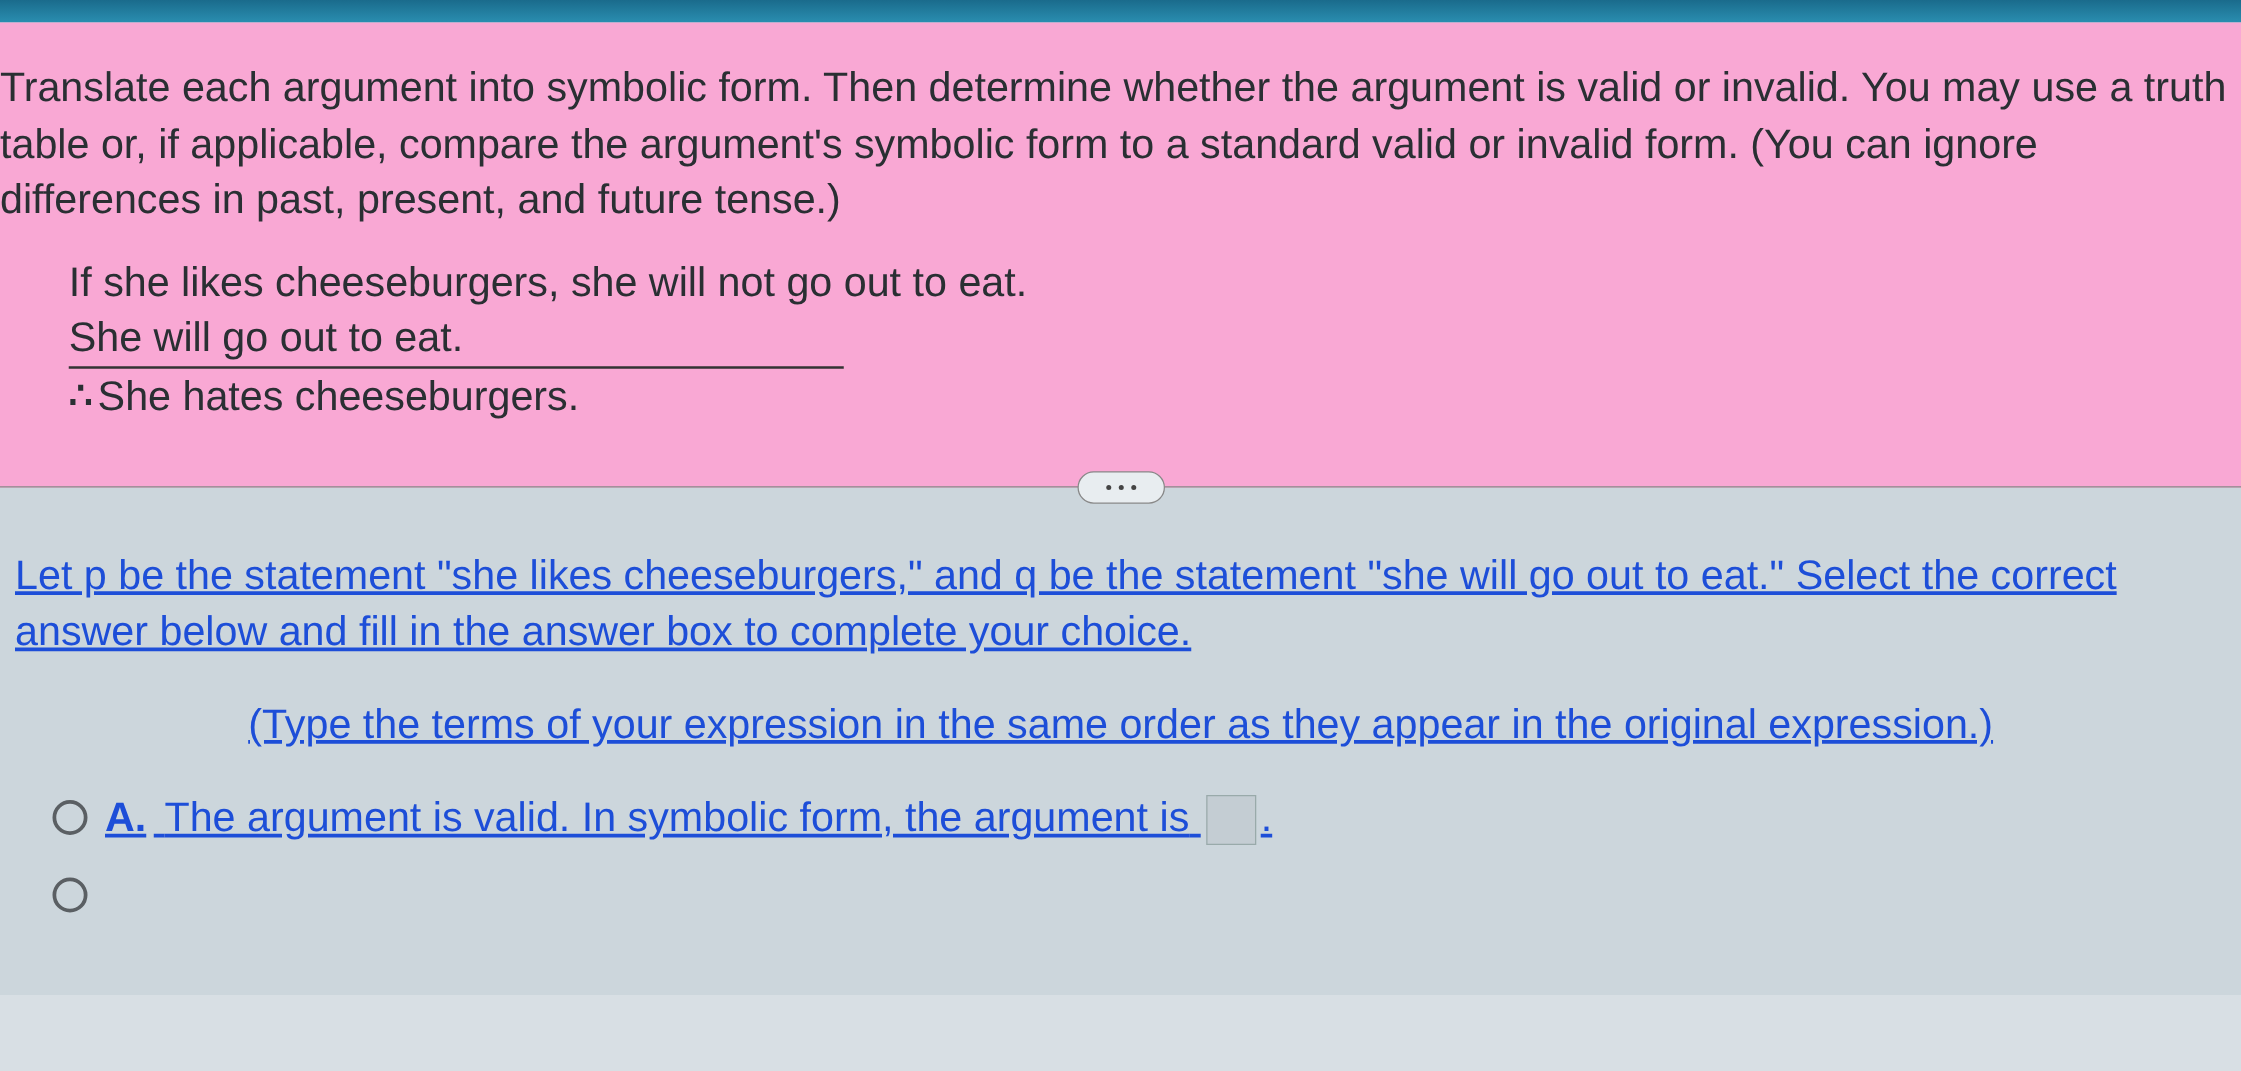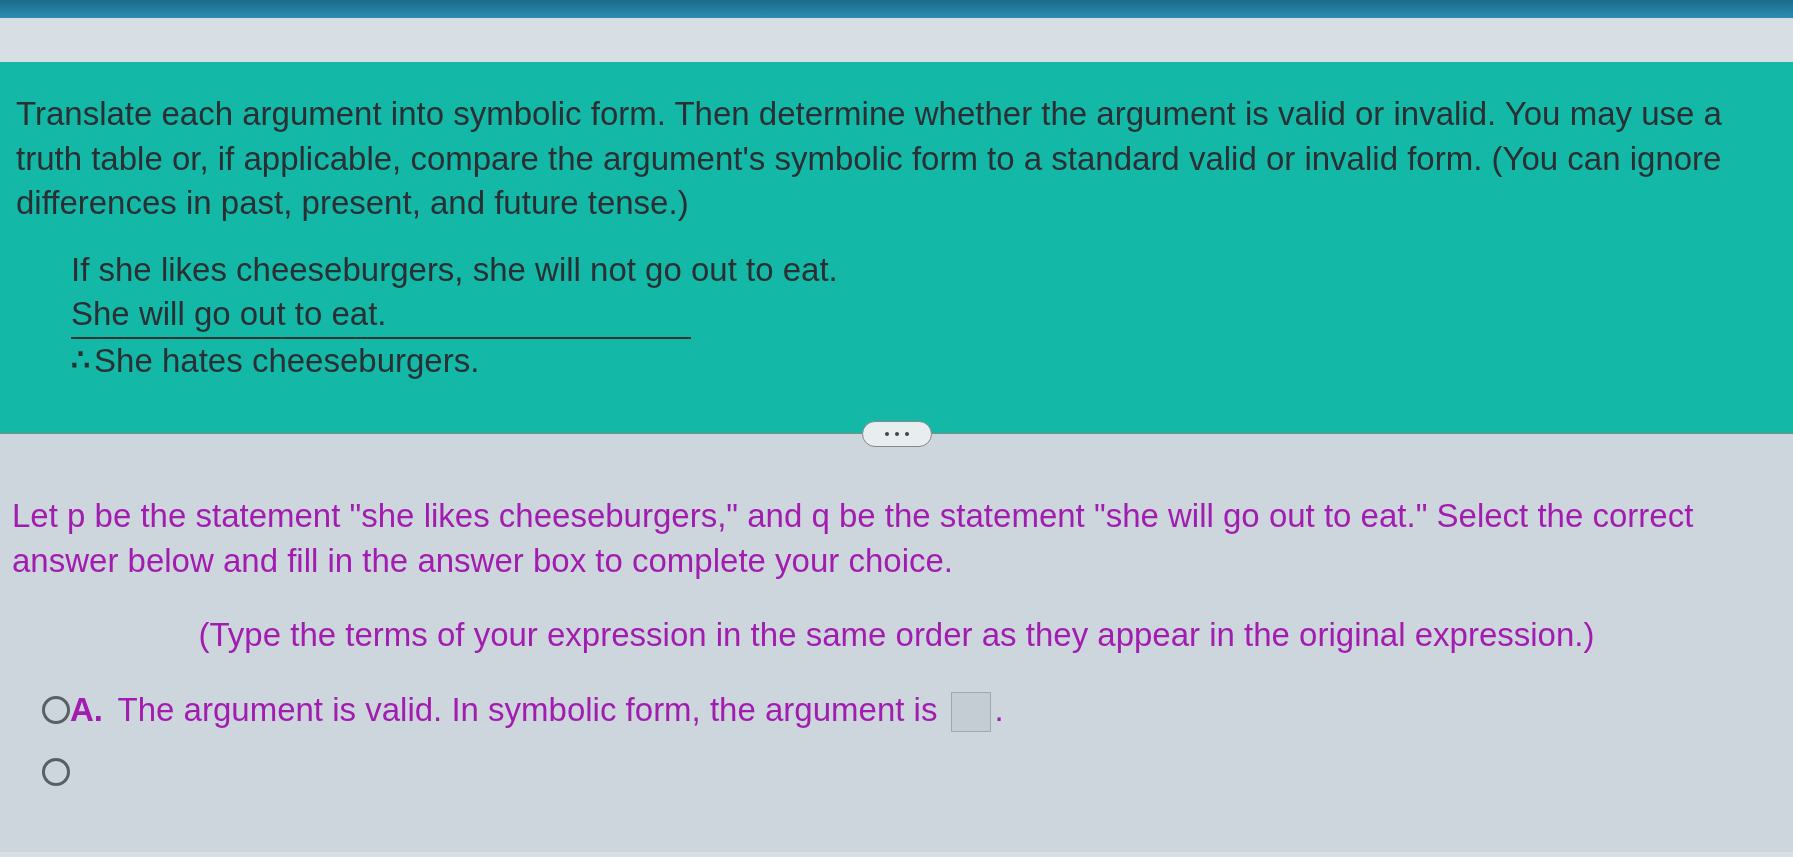--- a/index.html
+++ b/index.html
@@ -8,28 +8,27 @@
     font-family: Arial, Helvetica, sans-serif;
     background: #d8dfe4;
     position: relative;
   }
   .top-bar {
     height: 18px;
     background: linear-gradient(to bottom, #1a6b8c, #2a8eb0);
     width: 100%;
   }
   .question-area {
-    background: #14b8a6;
-    padding: 30px 10px 10px 16px;
+    background: #f9a8d4;
+    padding: 30px 10px 10px 0;
     font-size: 33px;
     line-height: 1.35;
     color: #2a2f33;
     border-bottom: 1px solid #888;
     position: relative;
-    margin-top: 44px;
   }
   .instructions { margin-bottom: 22px; }
   .argument {
     margin-left: 55px;
     font-size: 33px;
     line-height: 1.35;
     color: #2a2f33;
     padding-bottom: 40px;
   }
   .premise2 {
@@ -62,33 +61,35 @@
     align-items: center;
     justify-content: center;
     gap: 6px;
     top: 0;
   }
   .ellipsis-pill span.dot {
     width: 4px; height: 4px; background: #444; border-radius: 50%;
   }
   .answer-area {
     background: #ccd6dc;
-    padding: 60px 12px 40px 12px;
+    padding: 48px 12px 40px 12px;
     font-size: 33px;
     line-height: 1.35;
-    color: #a21caf;
+    color: #1d4ed8;
+    text-decoration: underline;
   }
   .setup { margin-bottom: 30px; }
   .hint { margin-bottom: 30px; text-align: center; }
   .choice-row {
     display: flex;
     align-items: center;
     margin-left: 30px;
     margin-bottom: 26px;
     font-size: 33px;
+    gap: 14px;
   }
   .radio {
     width: 28px;
     height: 28px;
     border: 3px solid #5a5f63;
     border-radius: 50%;
     flex: 0 0 auto;
   }
   .choice-label {
     font-weight: bold;

